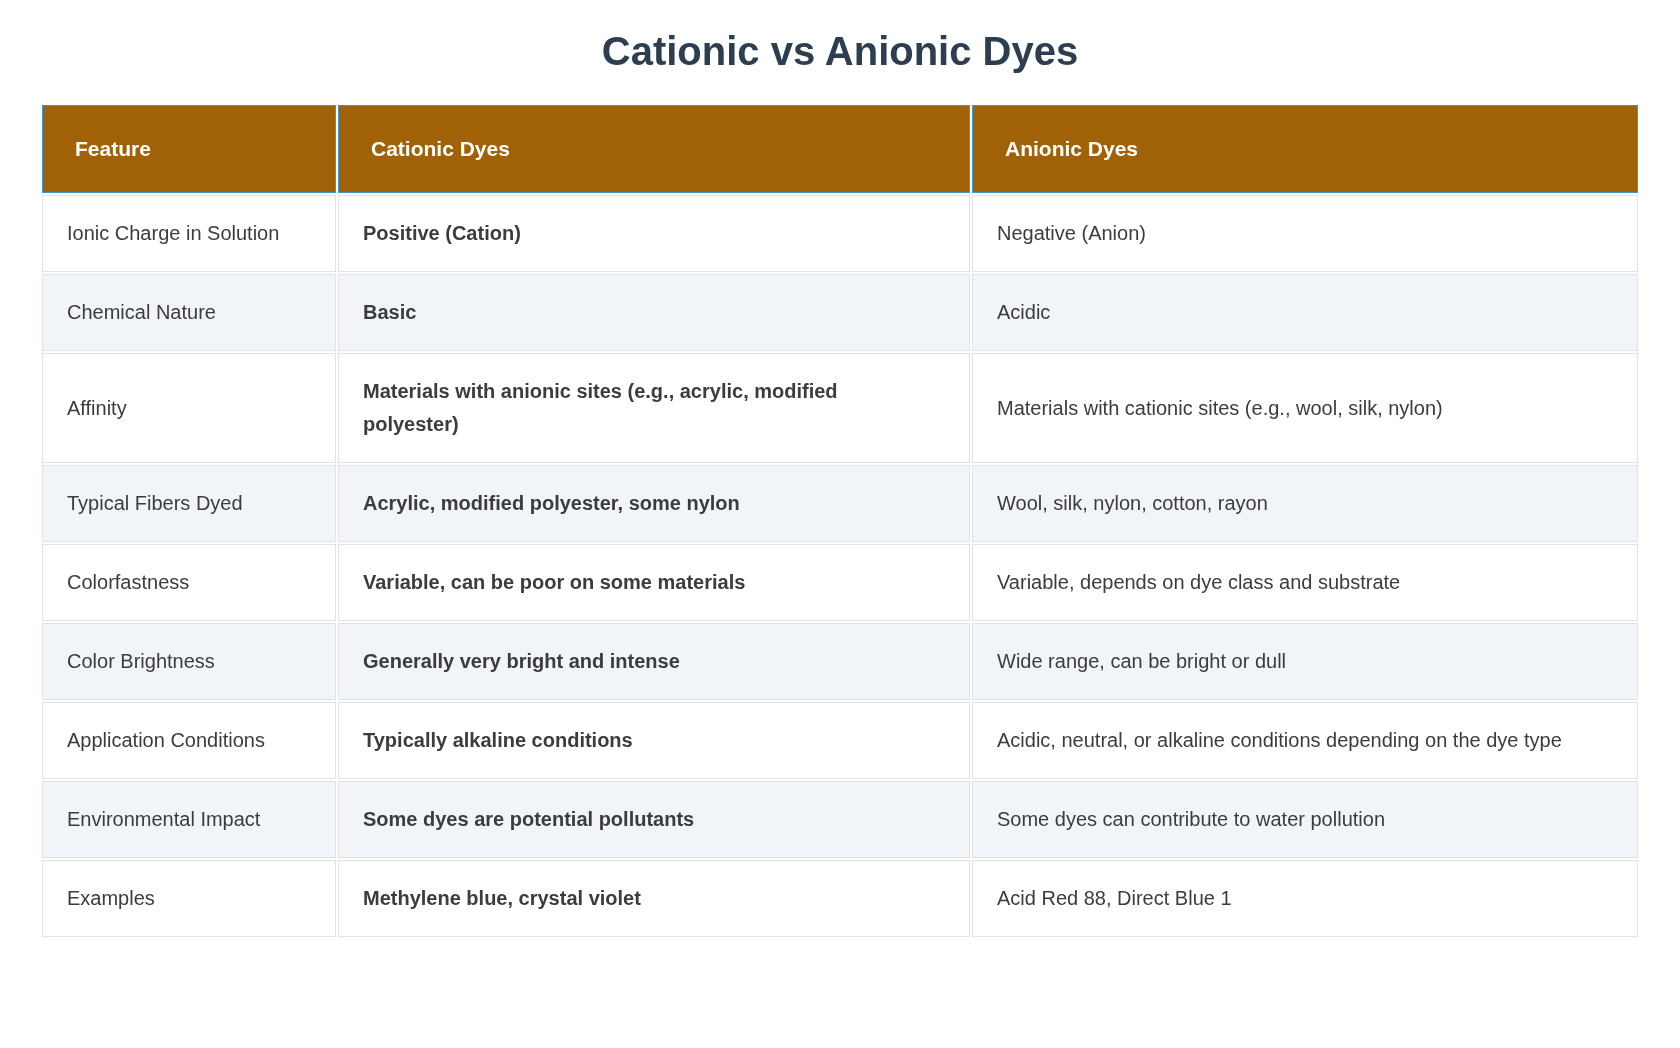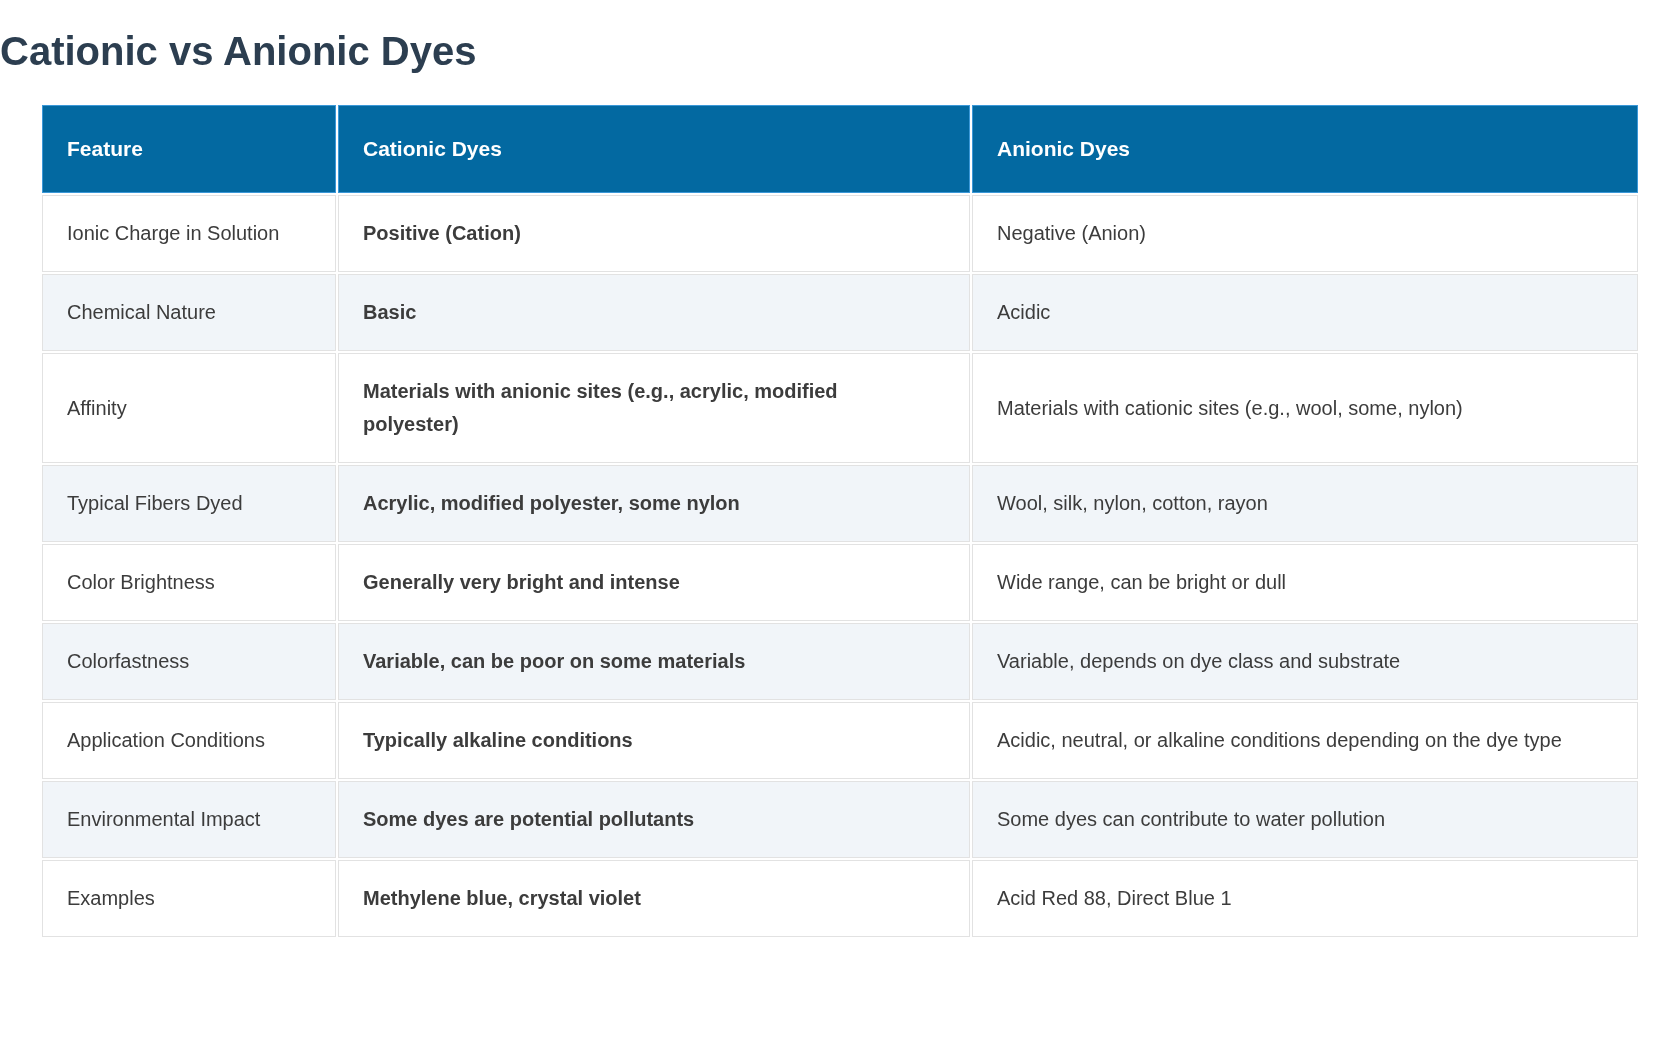--- a/index.html
+++ b/index.html
@@ -8,44 +8,45 @@
     padding: 0;
     background: #ffffff;
     width: 1680px;
     height: 1048px;
     overflow: hidden;
     font-family: "Liberation Sans", sans-serif;
   }
   .page-title {
     margin: 0;
     padding-top: 28px;
+    text-align: center;
     font-size: 40px;
     line-height: 46px;
     font-weight: bold;
     color: #2c3e50;
   }
   table.compare {
     width: 1600px;
     margin: 29px auto 0;
     border-collapse: separate;
     border-spacing: 2px;
     table-layout: fixed;
   }
   col.col-feature  { width: 294px; }
   col.col-cationic { width: 632px; }
   col.col-anionic  { width: 666px; }
   th {
-    background: #0369a1;
+    background: #a16207;
     border: 1px solid #3b98d8;
     color: #ffffff;
     font-size: 21px;
     line-height: 24px;
     font-weight: bold;
     text-align: left;
-    padding: 31px 24px;
+    padding: 31px 32px;
   }
   td {
     background: #ffffff;
     border: 1px solid #e2e2e2;
     color: #3c3c3c;
     font-size: 20px;
     line-height: 33px;
     font-weight: normal;
     text-align: left;
     vertical-align: middle;
@@ -81,36 +82,36 @@
       <td class="anionic-cell">Negative (Anion)</td>
     </tr>
     <tr>
       <td class="feature-cell">Chemical Nature</td>
       <td class="cationic-cell">Basic</td>
       <td class="anionic-cell">Acidic</td>
     </tr>
     <tr>
       <td class="feature-cell">Affinity</td>
       <td class="cationic-cell">Materials with anionic sites (e.g., acrylic, modified polyester)</td>
-      <td class="anionic-cell">Materials with cationic sites (e.g., wool, some, nylon)</td>
+      <td class="anionic-cell">Materials with cationic sites (e.g., wool, silk, nylon)</td>
     </tr>
     <tr>
       <td class="feature-cell">Typical Fibers Dyed</td>
       <td class="cationic-cell">Acrylic, modified polyester, some nylon</td>
       <td class="anionic-cell">Wool, silk, nylon, cotton, rayon</td>
     </tr>
     <tr>
+      <td class="feature-cell">Colorfastness</td>
+      <td class="cationic-cell">Variable, can be poor on some materials</td>
+      <td class="anionic-cell">Variable, depends on dye class and substrate</td>
+    </tr>
+    <tr>
       <td class="feature-cell">Color Brightness</td>
       <td class="cationic-cell">Generally very bright and intense</td>
       <td class="anionic-cell">Wide range, can be bright or dull</td>
-    </tr>
-    <tr>
-      <td class="feature-cell">Colorfastness</td>
-      <td class="cationic-cell">Variable, can be poor on some materials</td>
-      <td class="anionic-cell">Variable, depends on dye class and substrate</td>
     </tr>
     <tr>
       <td class="feature-cell">Application Conditions</td>
       <td class="cationic-cell">Typically alkaline conditions</td>
       <td class="anionic-cell">Acidic, neutral, or alkaline conditions depending on the dye type</td>
     </tr>
     <tr>
       <td class="feature-cell">Environmental Impact</td>
       <td class="cationic-cell">Some dyes are potential pollutants</td>
       <td class="anionic-cell">Some dyes can contribute to water pollution</td>

